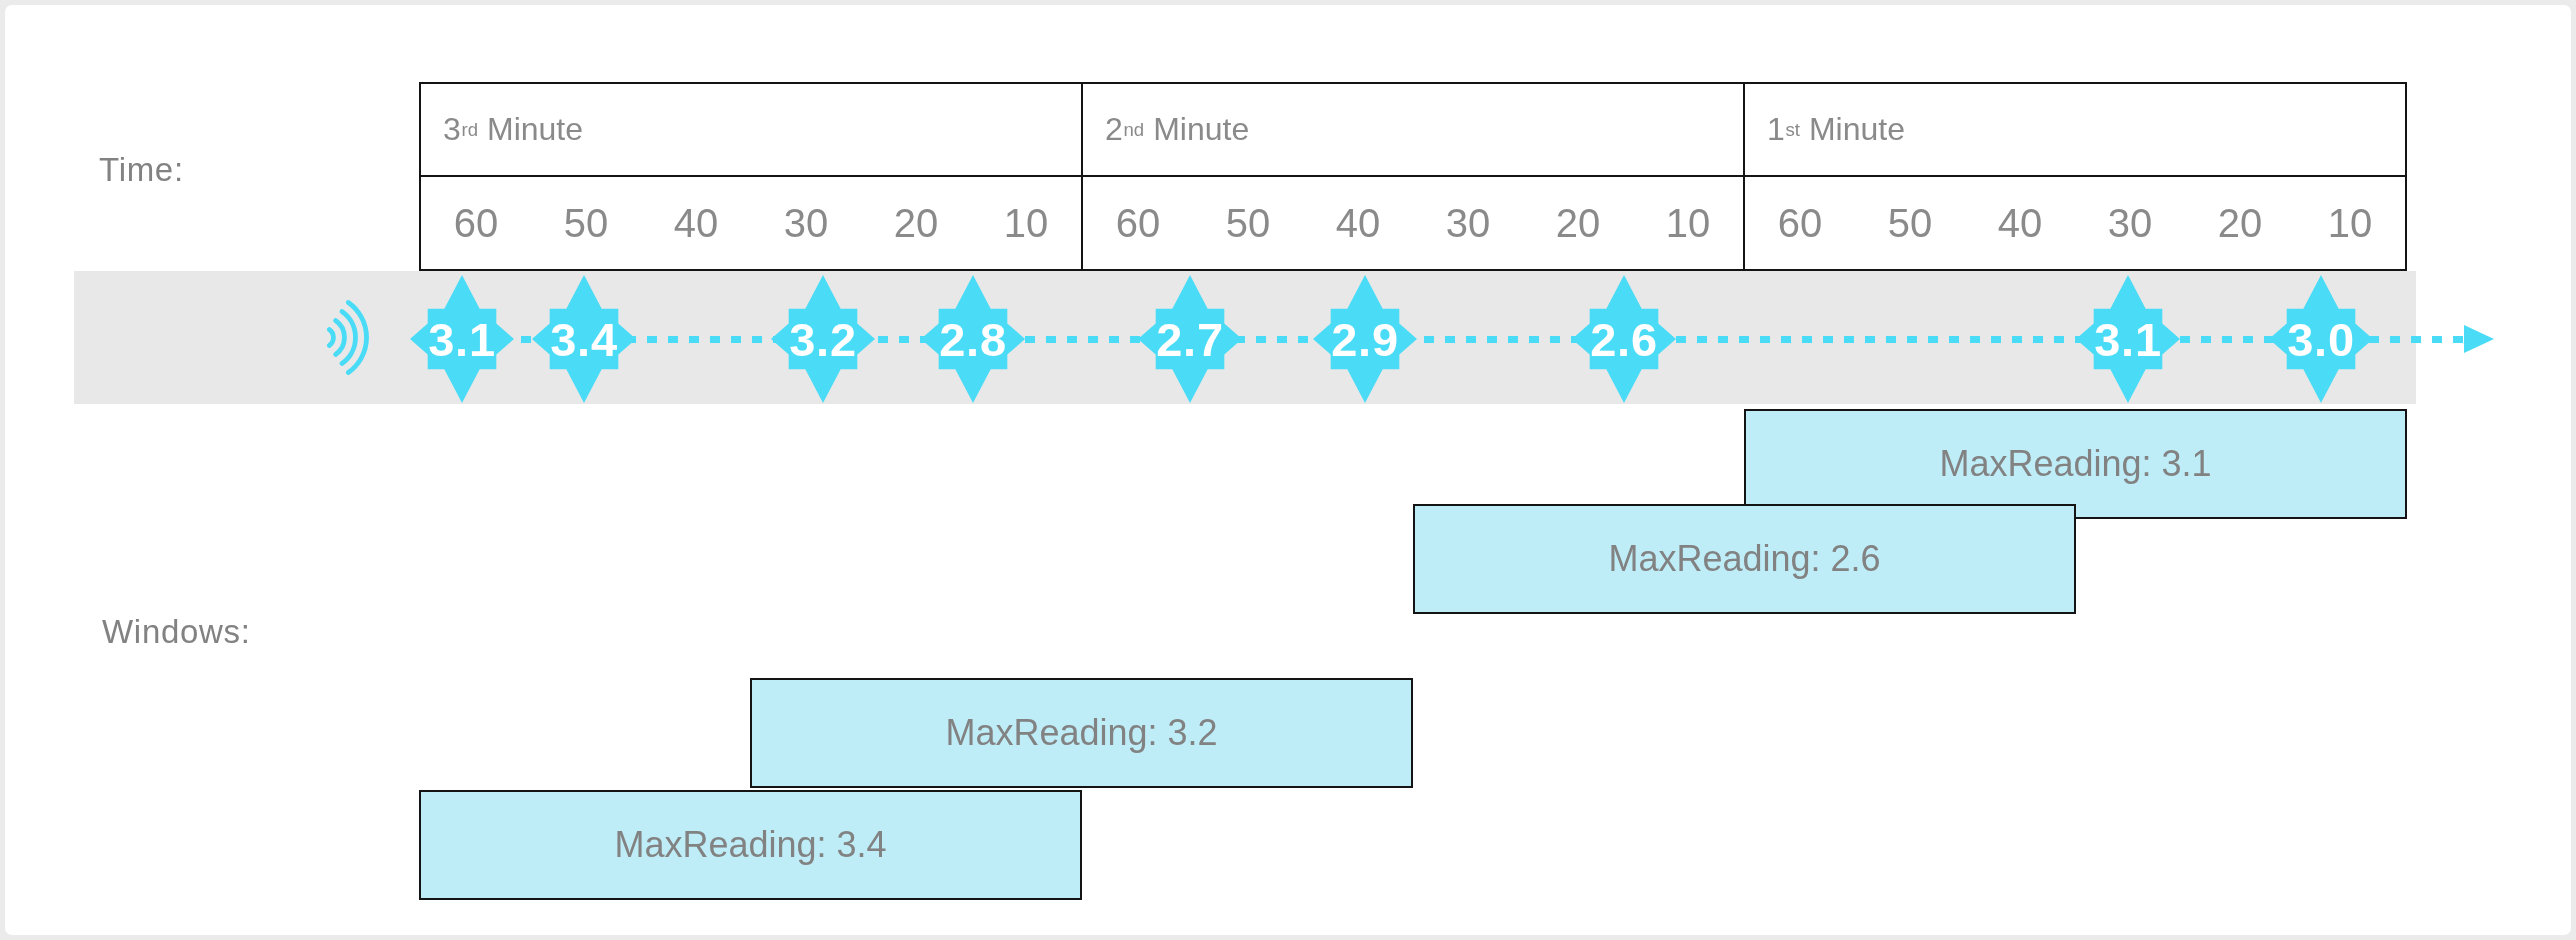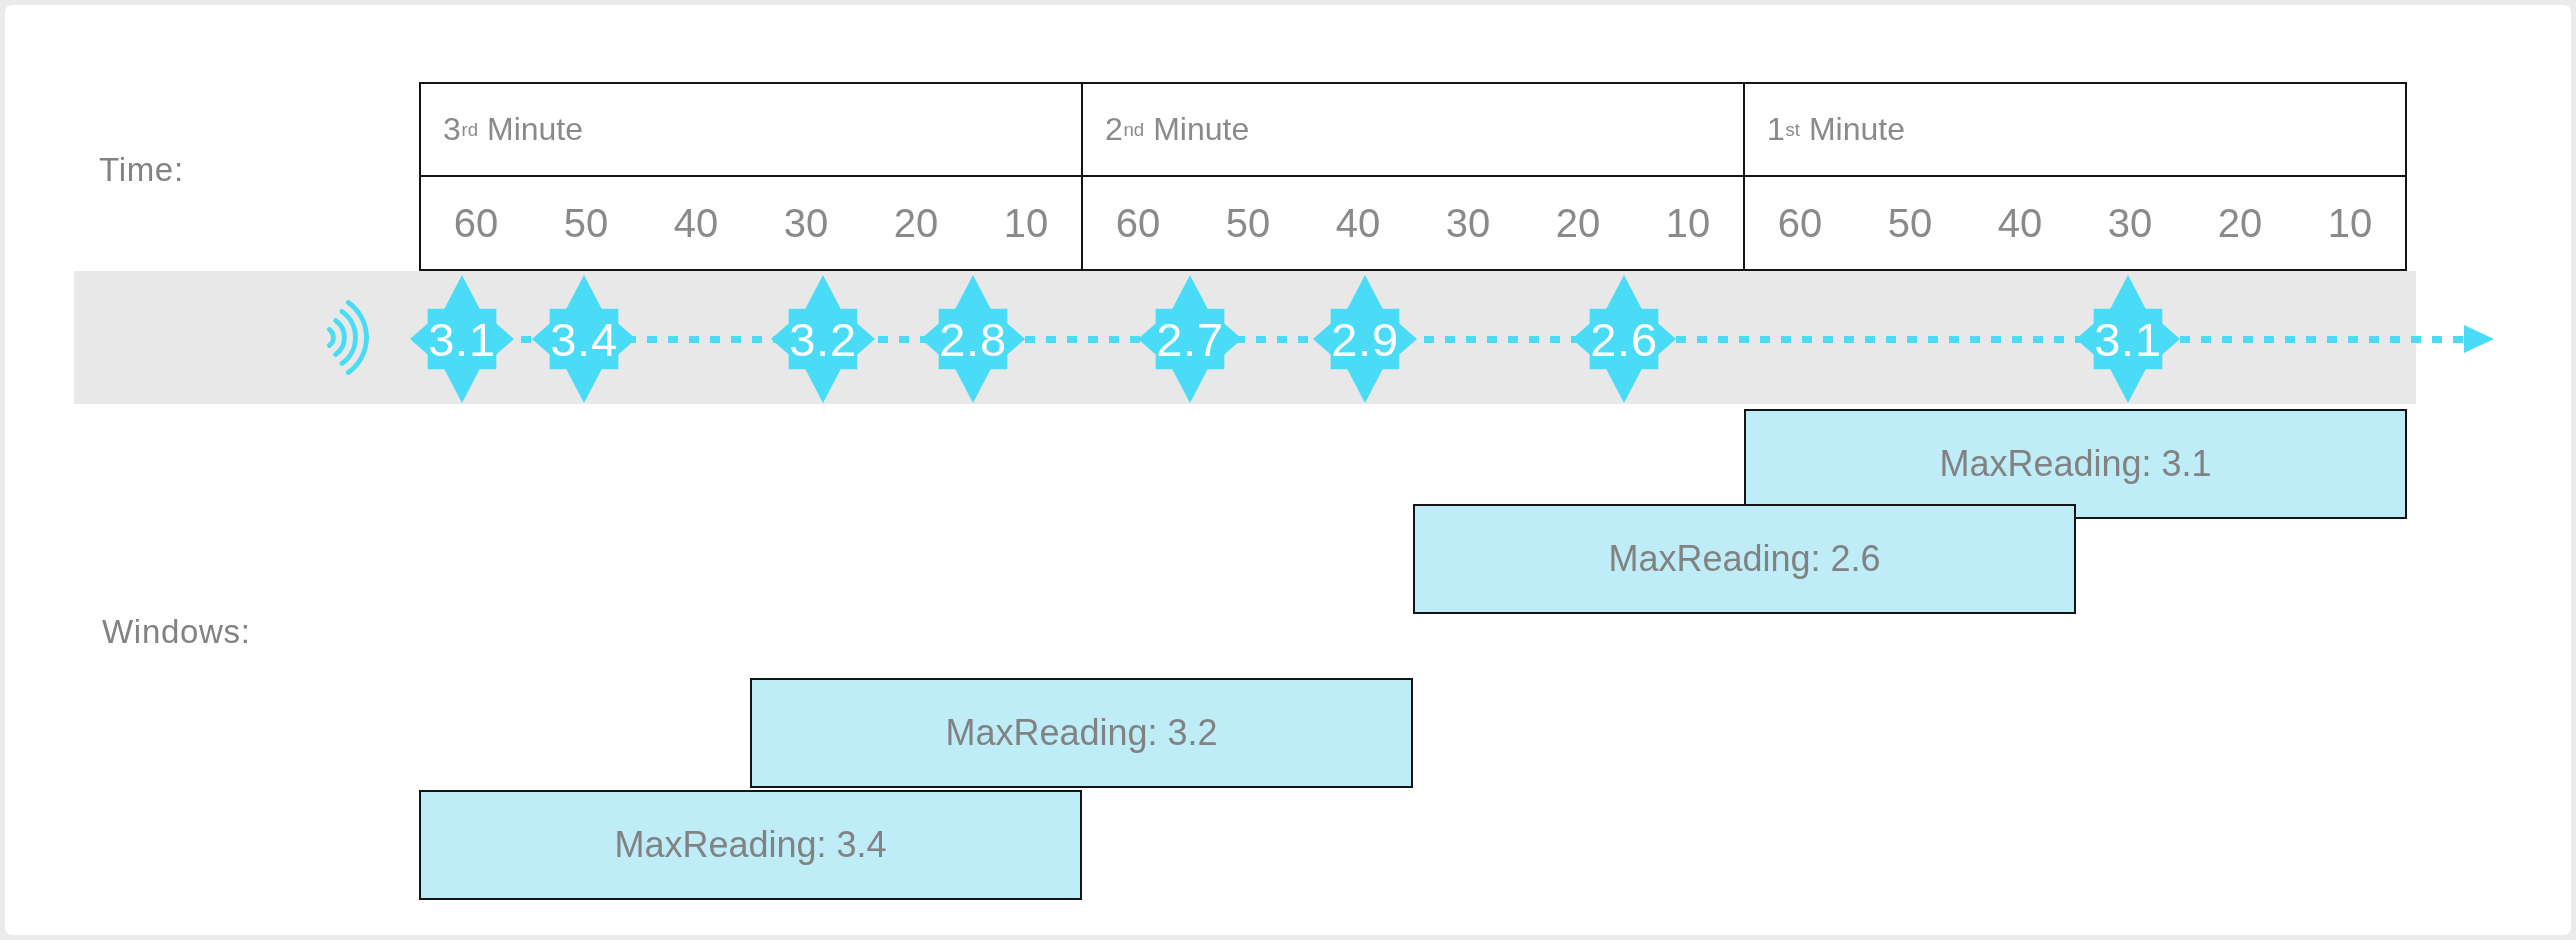--- a/index.html
+++ b/index.html
@@ -117,21 +117,21 @@
                        33% 73.6%, 17% 73.6%, 17% 62.1%, 0% 50%,
                        17% 37.9%, 17% 26.4%, 33% 26.4%);
     display: flex;
     align-items: center;
     justify-content: center;
     z-index: 2;
   }
   .event-value {
     color: #FFFFFF;
     font-size: 47px;
-    font-weight: normal;
+    font-weight: bold;
     letter-spacing: 0.7px;
   }
   .e0 { left: 410px; }
   .e1 { left: 532px; }
   .e2 { left: 771px; }
   .e3 { left: 921px; }
   .e4 { left: 1138px; }
   .e5 { left: 1313px; }
   .e6 { left: 1572px; }
   .e7 { left: 2076px; }
@@ -248,20 +248,23 @@
       </div>
     <div class="event-badge e5">
         <span class="event-value">2.9</span>
       </div>
     <div class="event-badge e6">
         <span class="event-value">2.6</span>
       </div>
     <div class="event-badge e7">
         <span class="event-value">3.1</span>
       </div>
+    <div class="event-badge e8">
+        <span class="event-value">3.0</span>
+      </div>
 
     <div class="window-bar w0">
         <span class="window-label">MaxReading: 3.1</span>
       </div>
     <div class="window-bar w1">
         <span class="window-label">MaxReading: 2.6</span>
       </div>
     <div class="window-bar w3">
         <span class="window-label">MaxReading: 3.2</span>
       </div>

